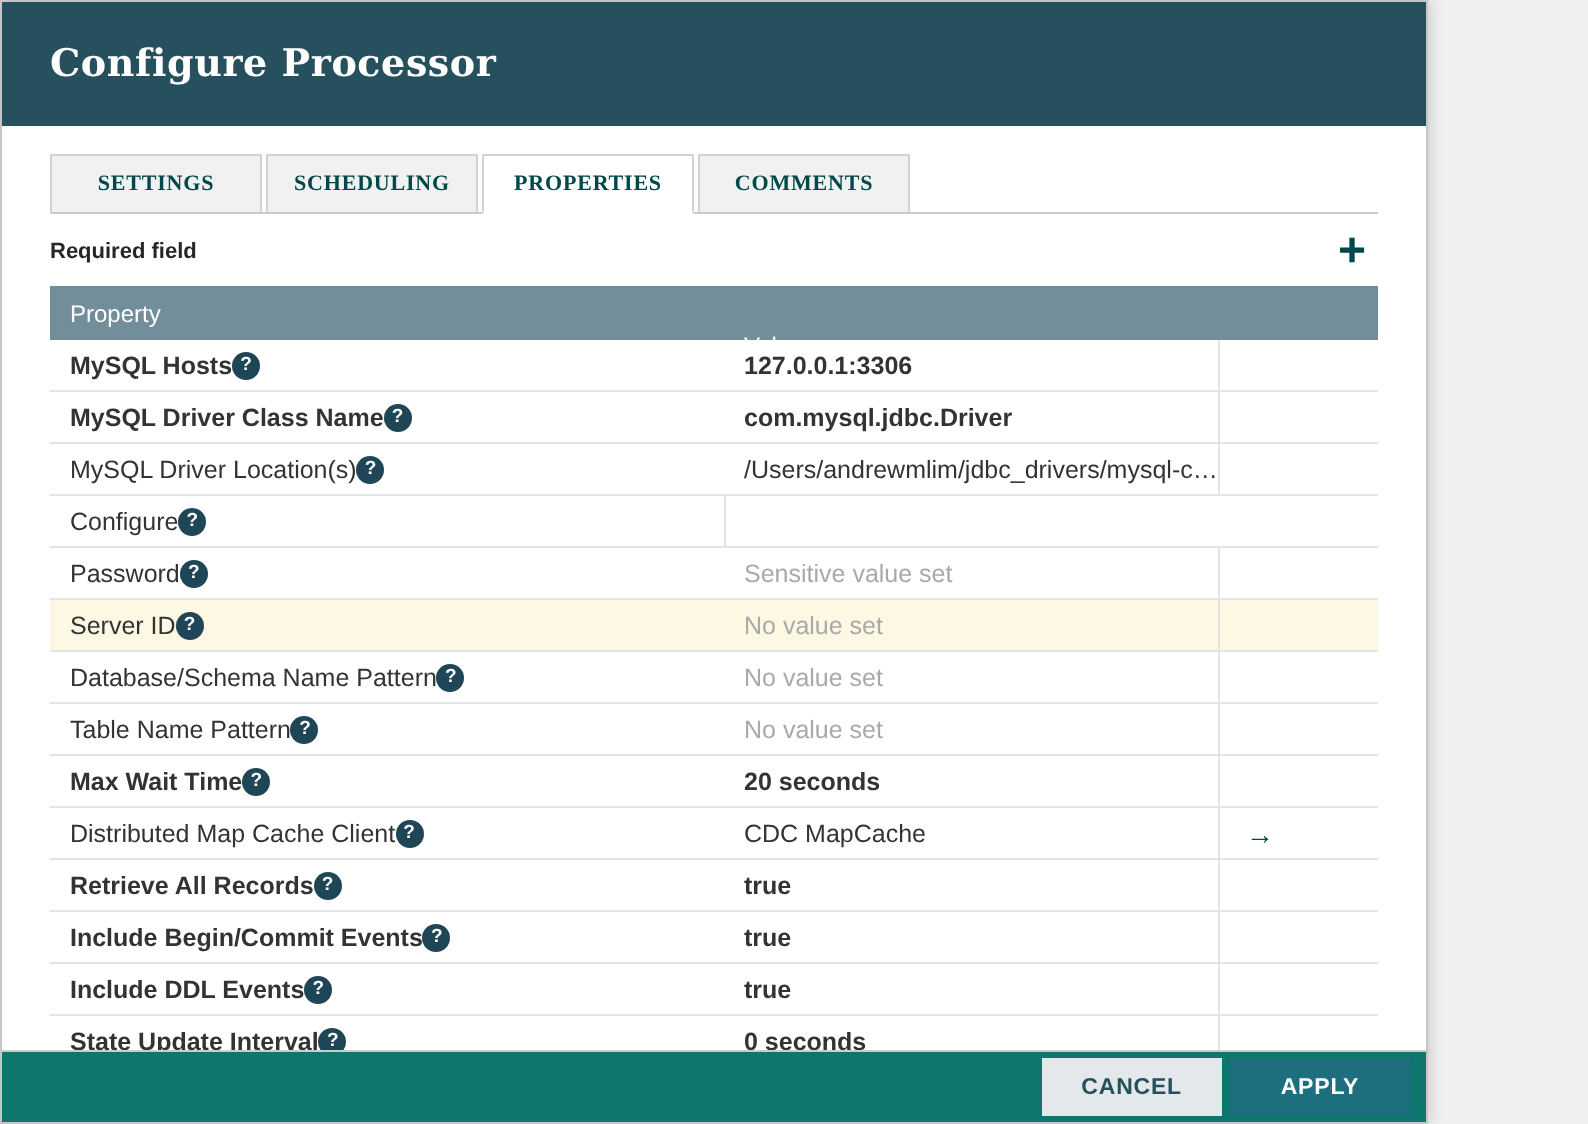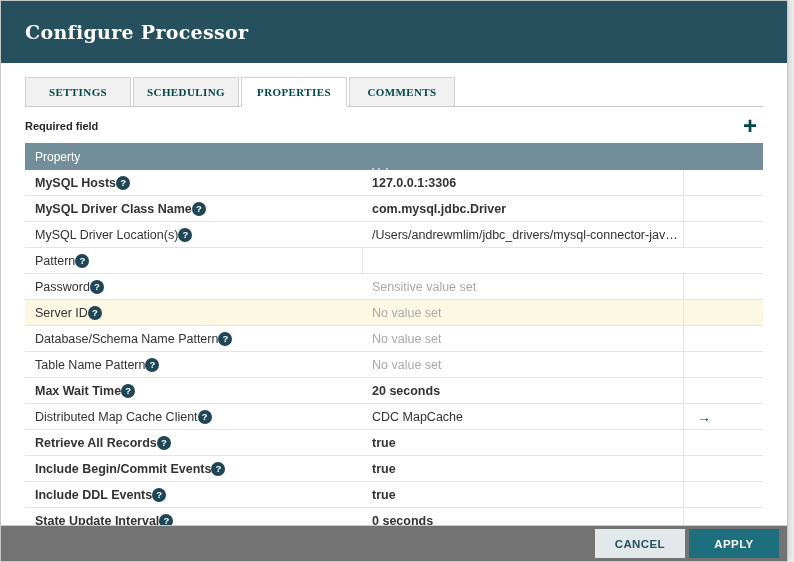--- a/index.html
+++ b/index.html
@@ -3,21 +3,21 @@
 <meta charset="utf-8">
 <style>
   * { box-sizing: border-box; margin: 0; padding: 0; }
   html, body { width: 794px; height: 562px; }
   body {
     font-family: "Liberation Sans", sans-serif;
     background: #f0f0f0;
     -webkit-font-smoothing: antialiased;
   }
   .dialog {
-    width: 788px; height: 562px;
+    width: 714px; height: 562px;
     background: #fff;
     border: 1px solid #c6c6c6;
     box-shadow: 0 0 8px rgba(0,0,0,.2);
     display: flex; flex-direction: column;
     overflow: hidden;
     position: relative;
   }
   
   .dialog-header {
     flex: 0 0 62px;
@@ -115,21 +115,21 @@
     padding-left: 13px;
   }
   .goto {
     color: var(--accent, #004849);
     font-weight: bold; font-size: 14px; cursor: pointer;
   }
   
   .dialog-footer {
     flex: 0 0 36px;
     border-top: 1px solid #cccccc;
-    background: #737373;
+    background: #0f766e;
     display: flex; justify-content: flex-end; align-items: center;
     gap: 4px; padding: 0 8px;
   }
   .btn {
     height: 29px; min-width: 90px;
     border: none; cursor: pointer;
     font-family: "Liberation Sans", sans-serif;
     font-size: 11.5px; font-weight: bold; letter-spacing: .4px;
     padding: 0 20px;
   }
@@ -185,21 +185,21 @@
           <div class="row">
             <div class="cell prop">
               <span class="prop-name">MySQL Driver Location(s)</span>
               <span class="help">?</span>
             </div>
             <div class="cell val">/Users/andrewmlim/jdbc_drivers/mysql-connector-java-5.1...</div>
             <div class="cell action"></div>
           </div>
           <div class="row">
             <div class="cell prop">
-              <span class="prop-name">Pattern</span>
+              <span class="prop-name">Configure</span>
               <span class="help">?</span>
             </div>
             <div class="cell action"></div>
           </div>
           <div class="row">
             <div class="cell prop">
               <span class="prop-name">Password</span>
               <span class="help">?</span>
             </div>
             <div class="cell val muted">Sensitive value set</div>

